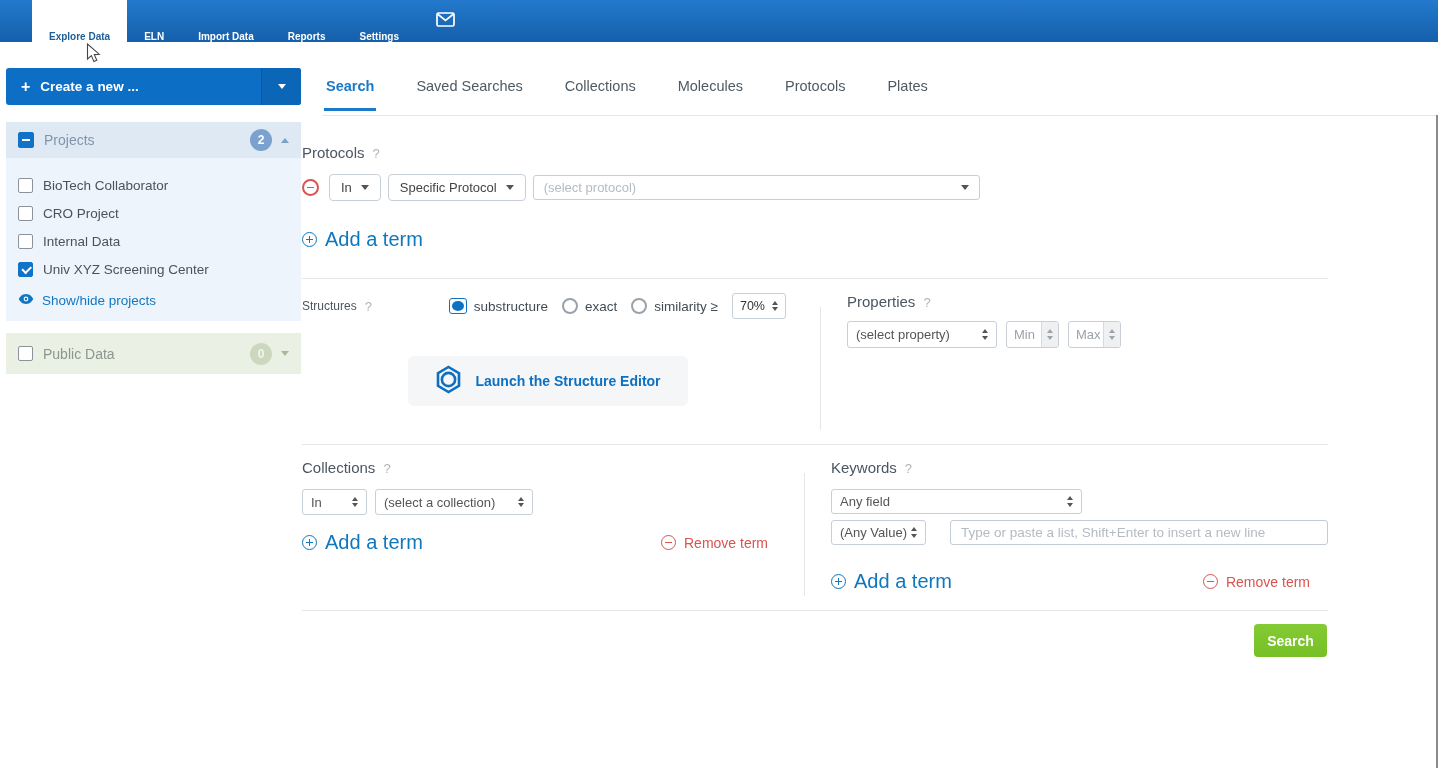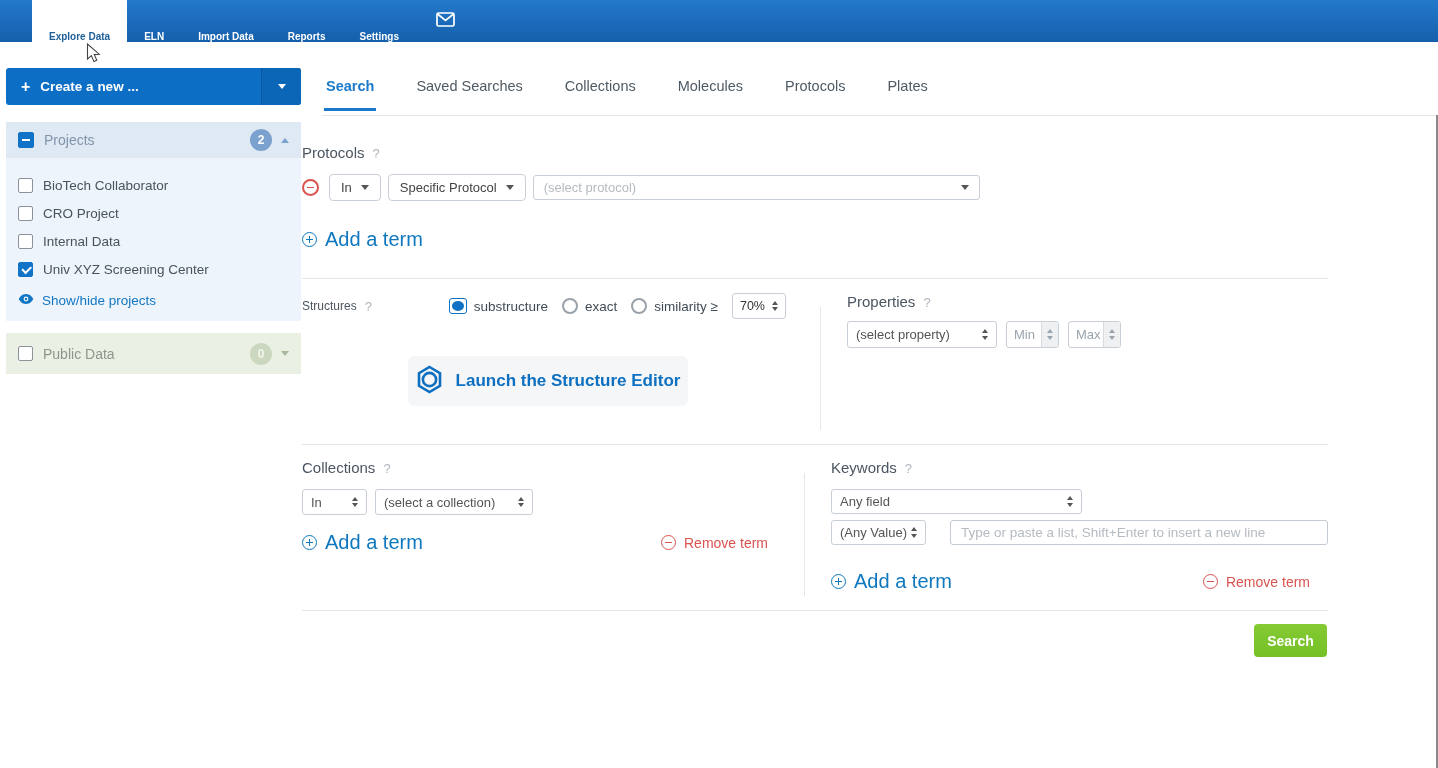--- a/index.html
+++ b/index.html
@@ -103,21 +103,21 @@
   .spinbox { height:26px; border:1px solid #c8cfd6; border-radius:3px; background:#fff; display:inline-flex;
     align-items:center; gap:7px; padding:0 7px; font-size:12.5px; color:#333; }
   .spin { display:flex; flex-direction:column; gap:2.5px; }
   .spin .u { width:0;height:0;border-left:3.5px solid transparent;border-right:3.5px solid transparent;border-bottom:4.5px solid #555; }
   .spin .d { width:0;height:0;border-left:3.5px solid transparent;border-right:3.5px solid transparent;border-top:4.5px solid #555; }
   .spin.gray .u { border-bottom-color:#9aa4ad; }
   .spin.gray .d { border-top-color:#9aa4ad; }
 
   .editor-btn { margin-top:37px; margin-left:106px; width:280px; height:50px; background:#f4f6f8; border-radius:6px;
     display:flex; align-items:center; justify-content:center; gap:13px; cursor:pointer; }
-  .editor-btn .lbl { font-size:17px; font-weight:bold; color:#0e70c0; }
+  .editor-btn .lbl { font-size:14px; font-weight:bold; color:#0e70c0; }
 
   .props-controls { margin-top:11px; display:flex; gap:9px; }
   .sel { border:1px solid #c8cfd6; border-radius:3px; background:#fff; display:inline-flex; align-items:center;
     padding:0 8px; font-size:13px; color:#555; cursor:pointer; }
   .sel .spin { margin-left:auto; }
   .sel-prop { width:150px; height:27px; }
   .minmax { width:53px; height:27px; border:1px solid #c8cfd6; border-radius:3px; background:#fff; display:inline-flex; overflow:hidden; }
   .minmax .txt { flex:1; display:flex; align-items:center; padding-left:7px; font-size:13px; color:#9aa3ac; }
   .minmax .seg { width:17px; background:#eef0f2; border-left:1px solid #d6dbdf; display:flex; flex-direction:column;
     align-items:center; justify-content:center; gap:2.5px; }

